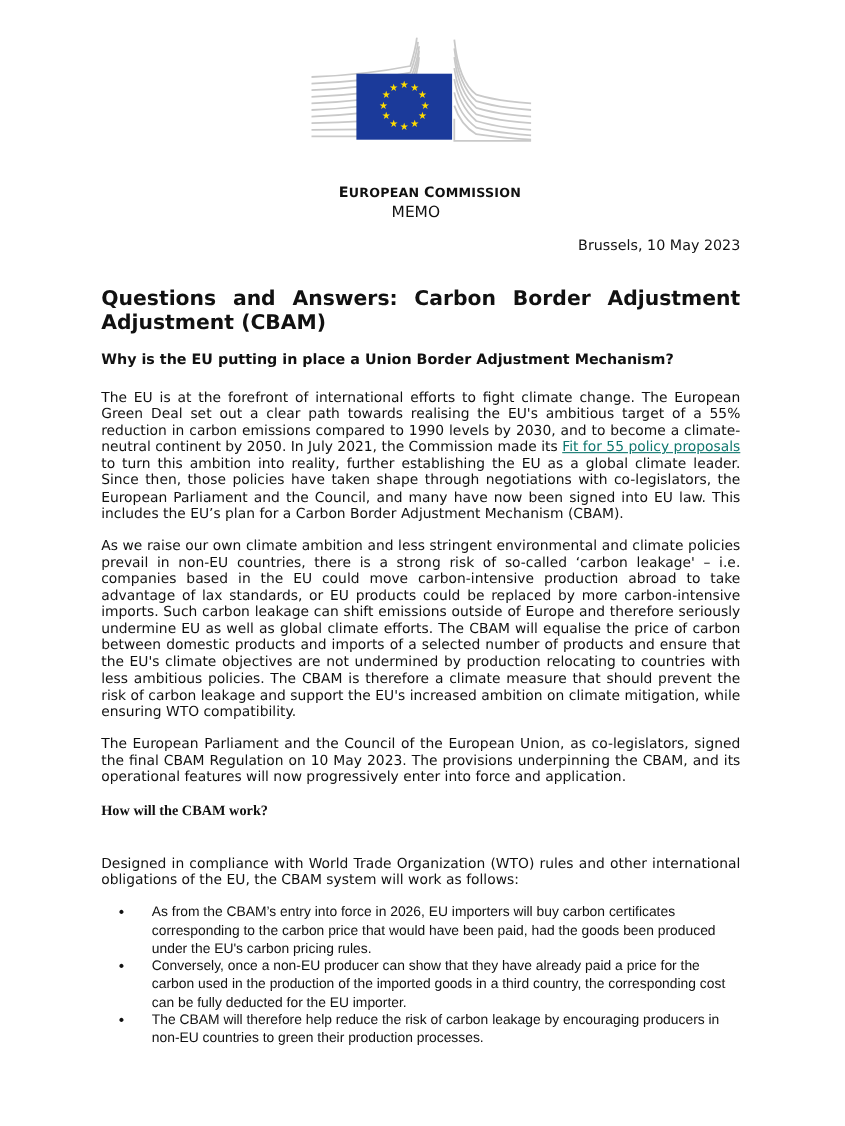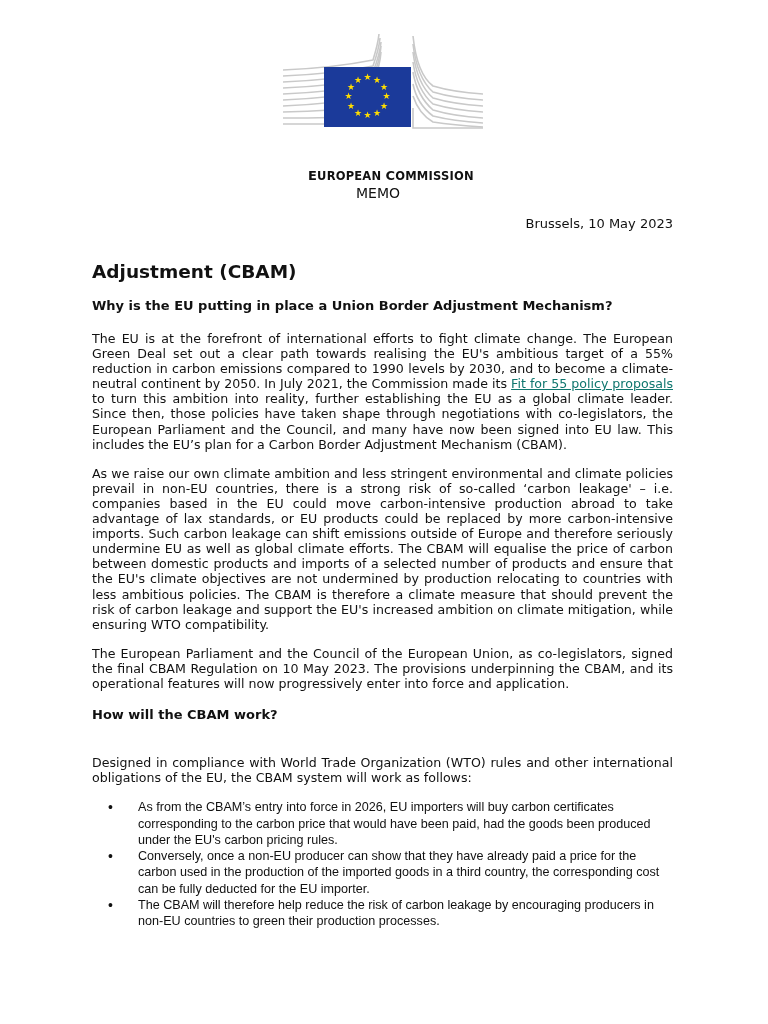--- a/index.html
+++ b/index.html
@@ -61,32 +61,33 @@
     </g>
   </svg>
 </div>
 
 <div class="ec-name"><span class="big">E</span><span>UROPEAN </span><span class="big">C</span><span>OMMISSION</span></div>
 <div class="memo">MEMO</div>
 <div class="date">Brussels, 10 May 2023</div>
 
 <div class="content">
   <h1>
+    <span class="l1">Questions and Answers: Carbon Border Adjustment</span>
     <span>Adjustment (CBAM)</span>
   </h1>
 
   <h2 style="margin-top:14px;">Why is the EU putting in place a Union Border Adjustment Mechanism?</h2>
 
   <p style="margin-top:17px;"><span>The EU is at the forefront of international efforts to fight climate change. The European Green Deal set out a clear path towards realising the EU's ambitious target of a 55% reduction in carbon emissions compared to 1990 levels by 2030, and to become a climate-neutral continent by 2050. In July 2021, the Commission made its </span><a href="#">Fit for 55 policy proposals</a><span> to turn this ambition into reality, further establishing the EU as a global climate leader. Since then, those policies have taken shape through negotiations with co-legislators, the European Parliament and the Council, and many have now been signed into EU law. This includes the EU’s plan for a Carbon Border Adjustment Mechanism (CBAM).</span></p>
 
   <p style="margin-top:14px;">As we raise our own climate ambition and less stringent environmental and climate policies prevail in non-EU countries, there is a strong risk of so-called ‘carbon leakage' – i.e. companies based in the EU could move carbon-intensive production abroad to take advantage of lax standards, or EU products could be replaced by more carbon-intensive imports. Such carbon leakage can shift emissions outside of Europe and therefore seriously undermine EU as well as global climate efforts. The CBAM will equalise the price of carbon between domestic products and imports of a selected number of products and ensure that the EU's climate objectives are not undermined by production relocating to countries with less ambitious policies.  The CBAM is therefore a climate measure that should prevent the risk of carbon leakage and support the EU's increased ambition on climate mitigation, while ensuring WTO compatibility.</p>
 
   <p style="margin-top:14px;">The European Parliament and the Council of the European Union, as co-legislators, signed the final CBAM Regulation on 10 May 2023. The provisions underpinning the CBAM, and its operational features will now progressively enter into force and application.</p>
 
-  <h2 style="margin-top:15px;">How will the CBAM work?</h2>
+  <h2 style="margin-top:15px;font-family:Liberation Serif, serif;">How will the CBAM work?</h2>
 
   <p style="margin-top:32px;">Designed in compliance with World Trade Organization (WTO) rules and other international obligations of the EU, the CBAM system will work as follows:</p>
 
   <ul style="margin-top:14px;">
     <li><span class="bullet">•</span><span>As from the CBAM’s entry into force in 2026, EU importers will buy carbon certificates corresponding to the carbon price that would have been paid, had the goods been produced under the EU's carbon pricing rules.</span></li>
     <li><span class="bullet">•</span><span>Conversely, once a non-EU producer can show that they have already paid a price for the carbon used in the production of the imported goods in a third country, the corresponding cost can be fully deducted for the EU importer.</span></li>
     <li><span class="bullet">•</span><span>The CBAM will therefore help reduce the risk of carbon leakage by encouraging producers in non-EU countries to green their production processes.</span></li>
   </ul>
 </div>
 

